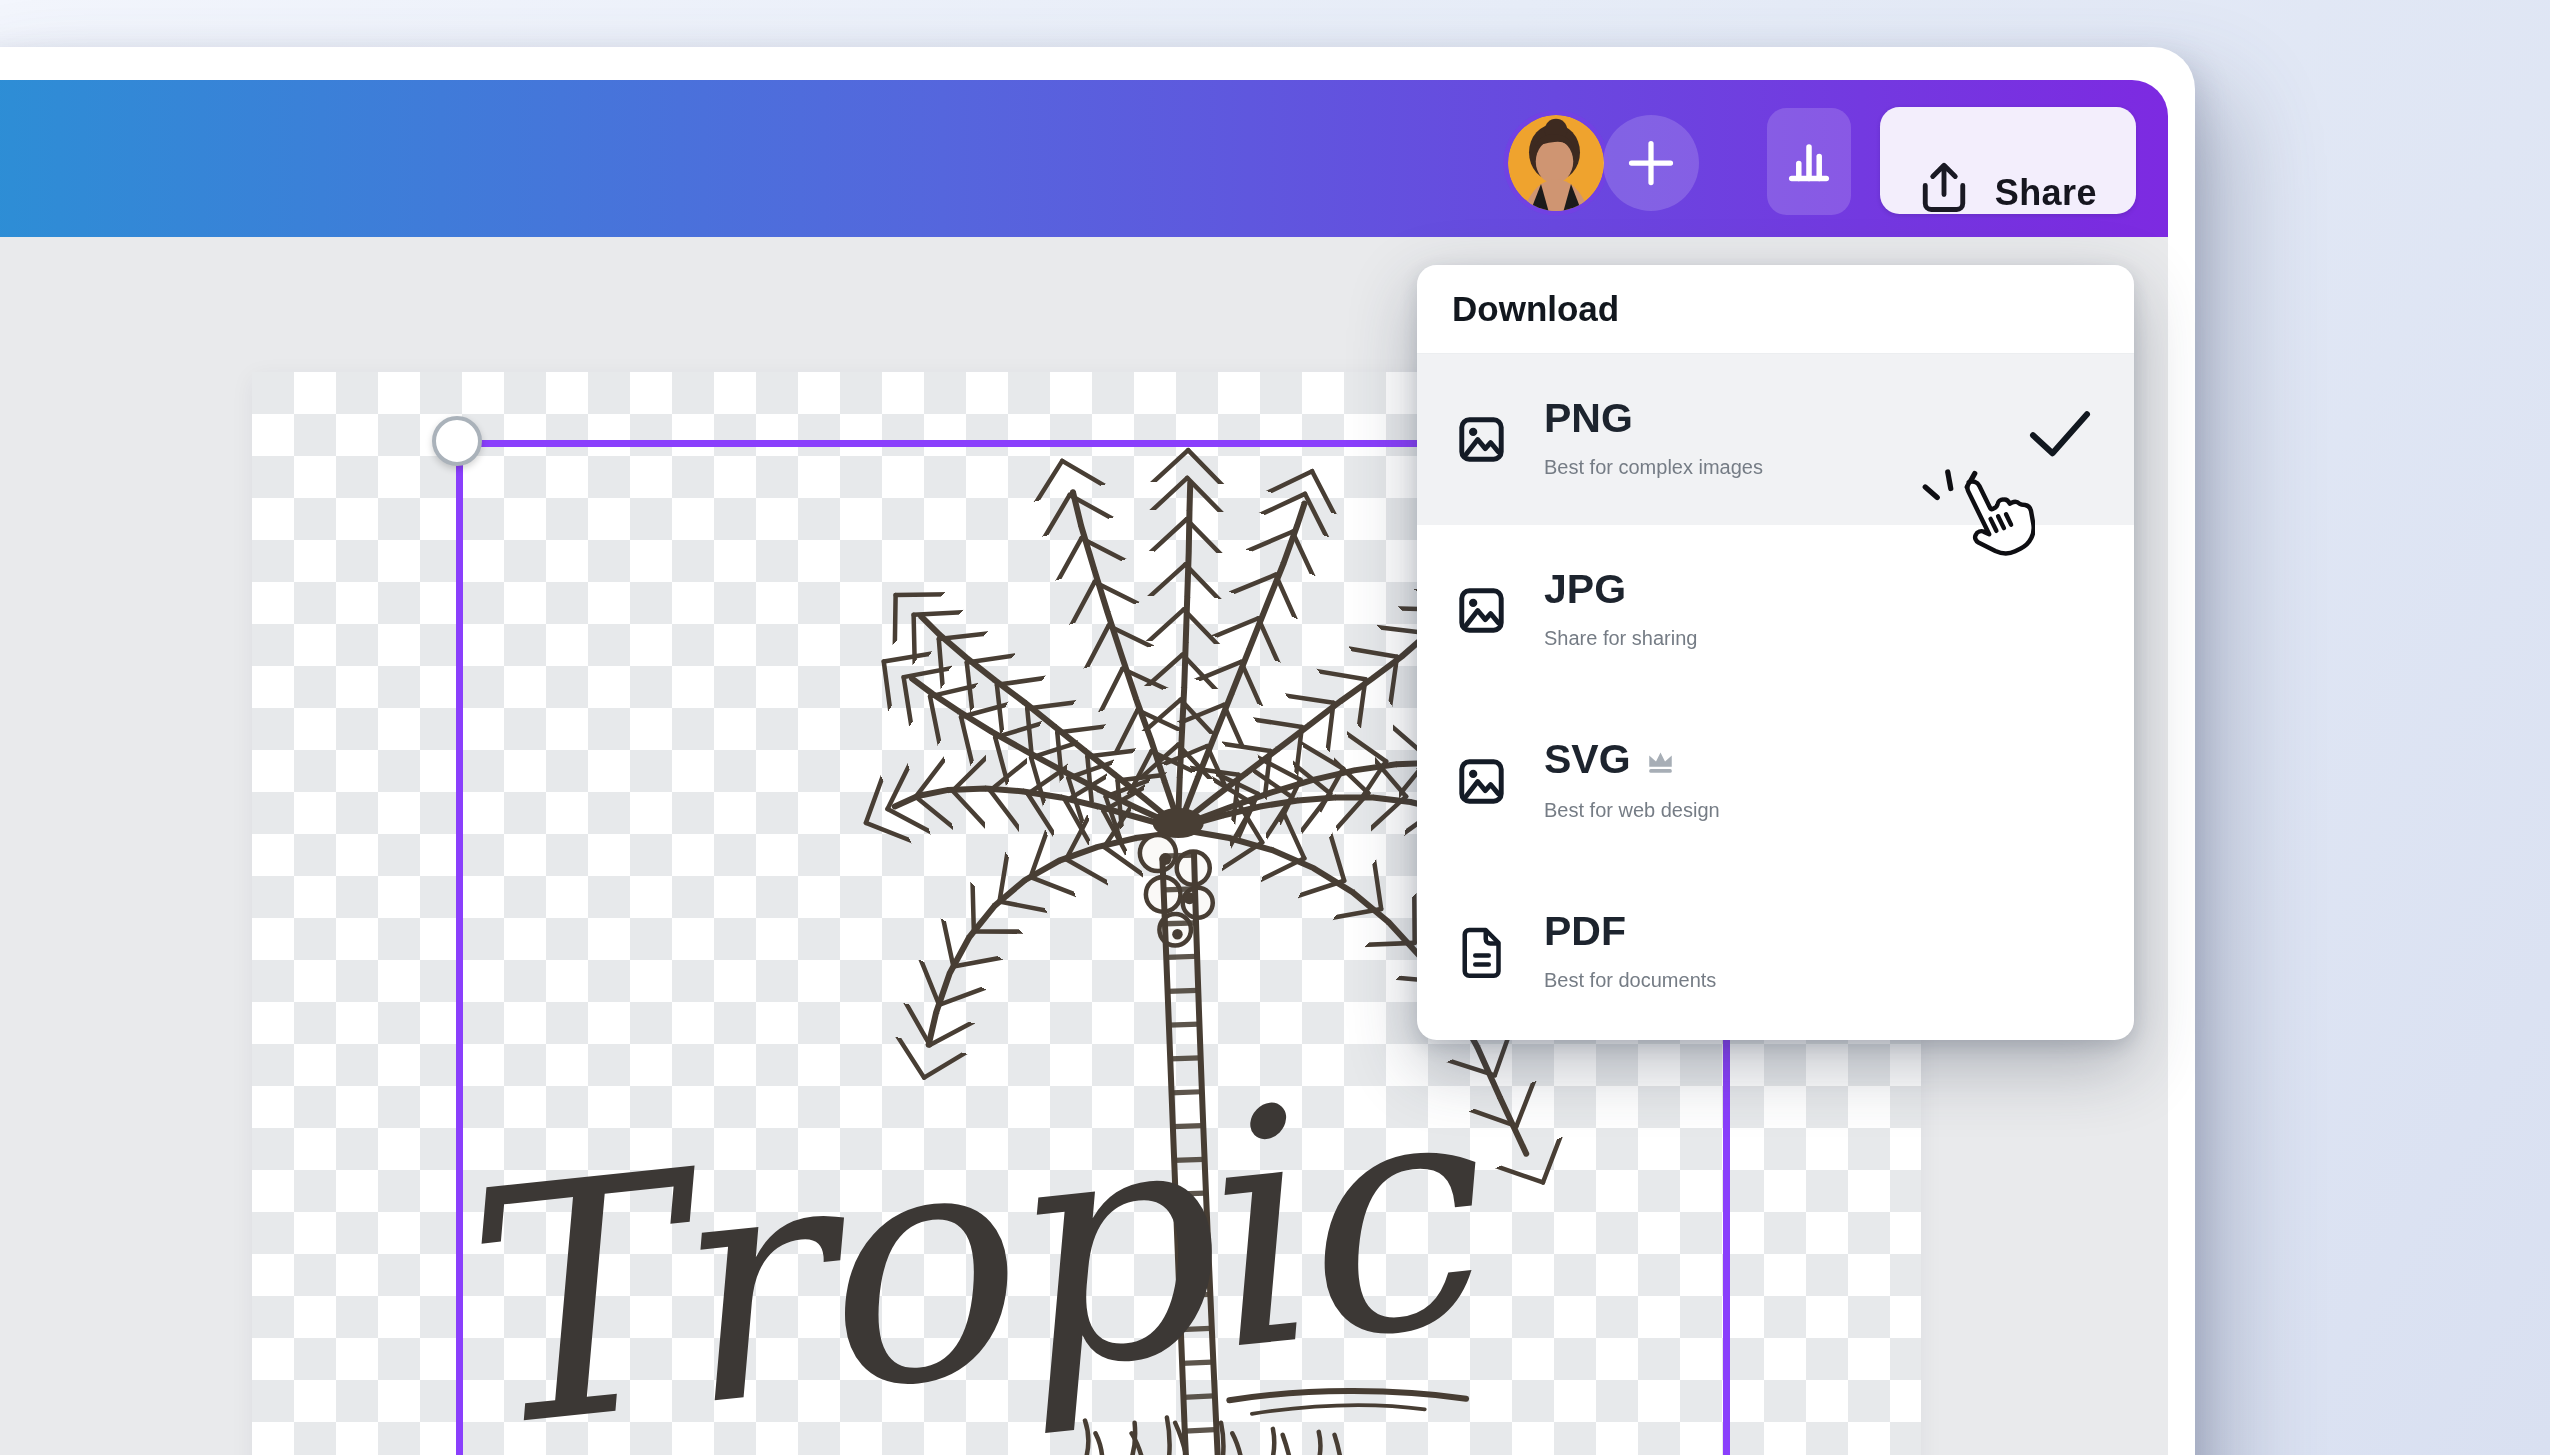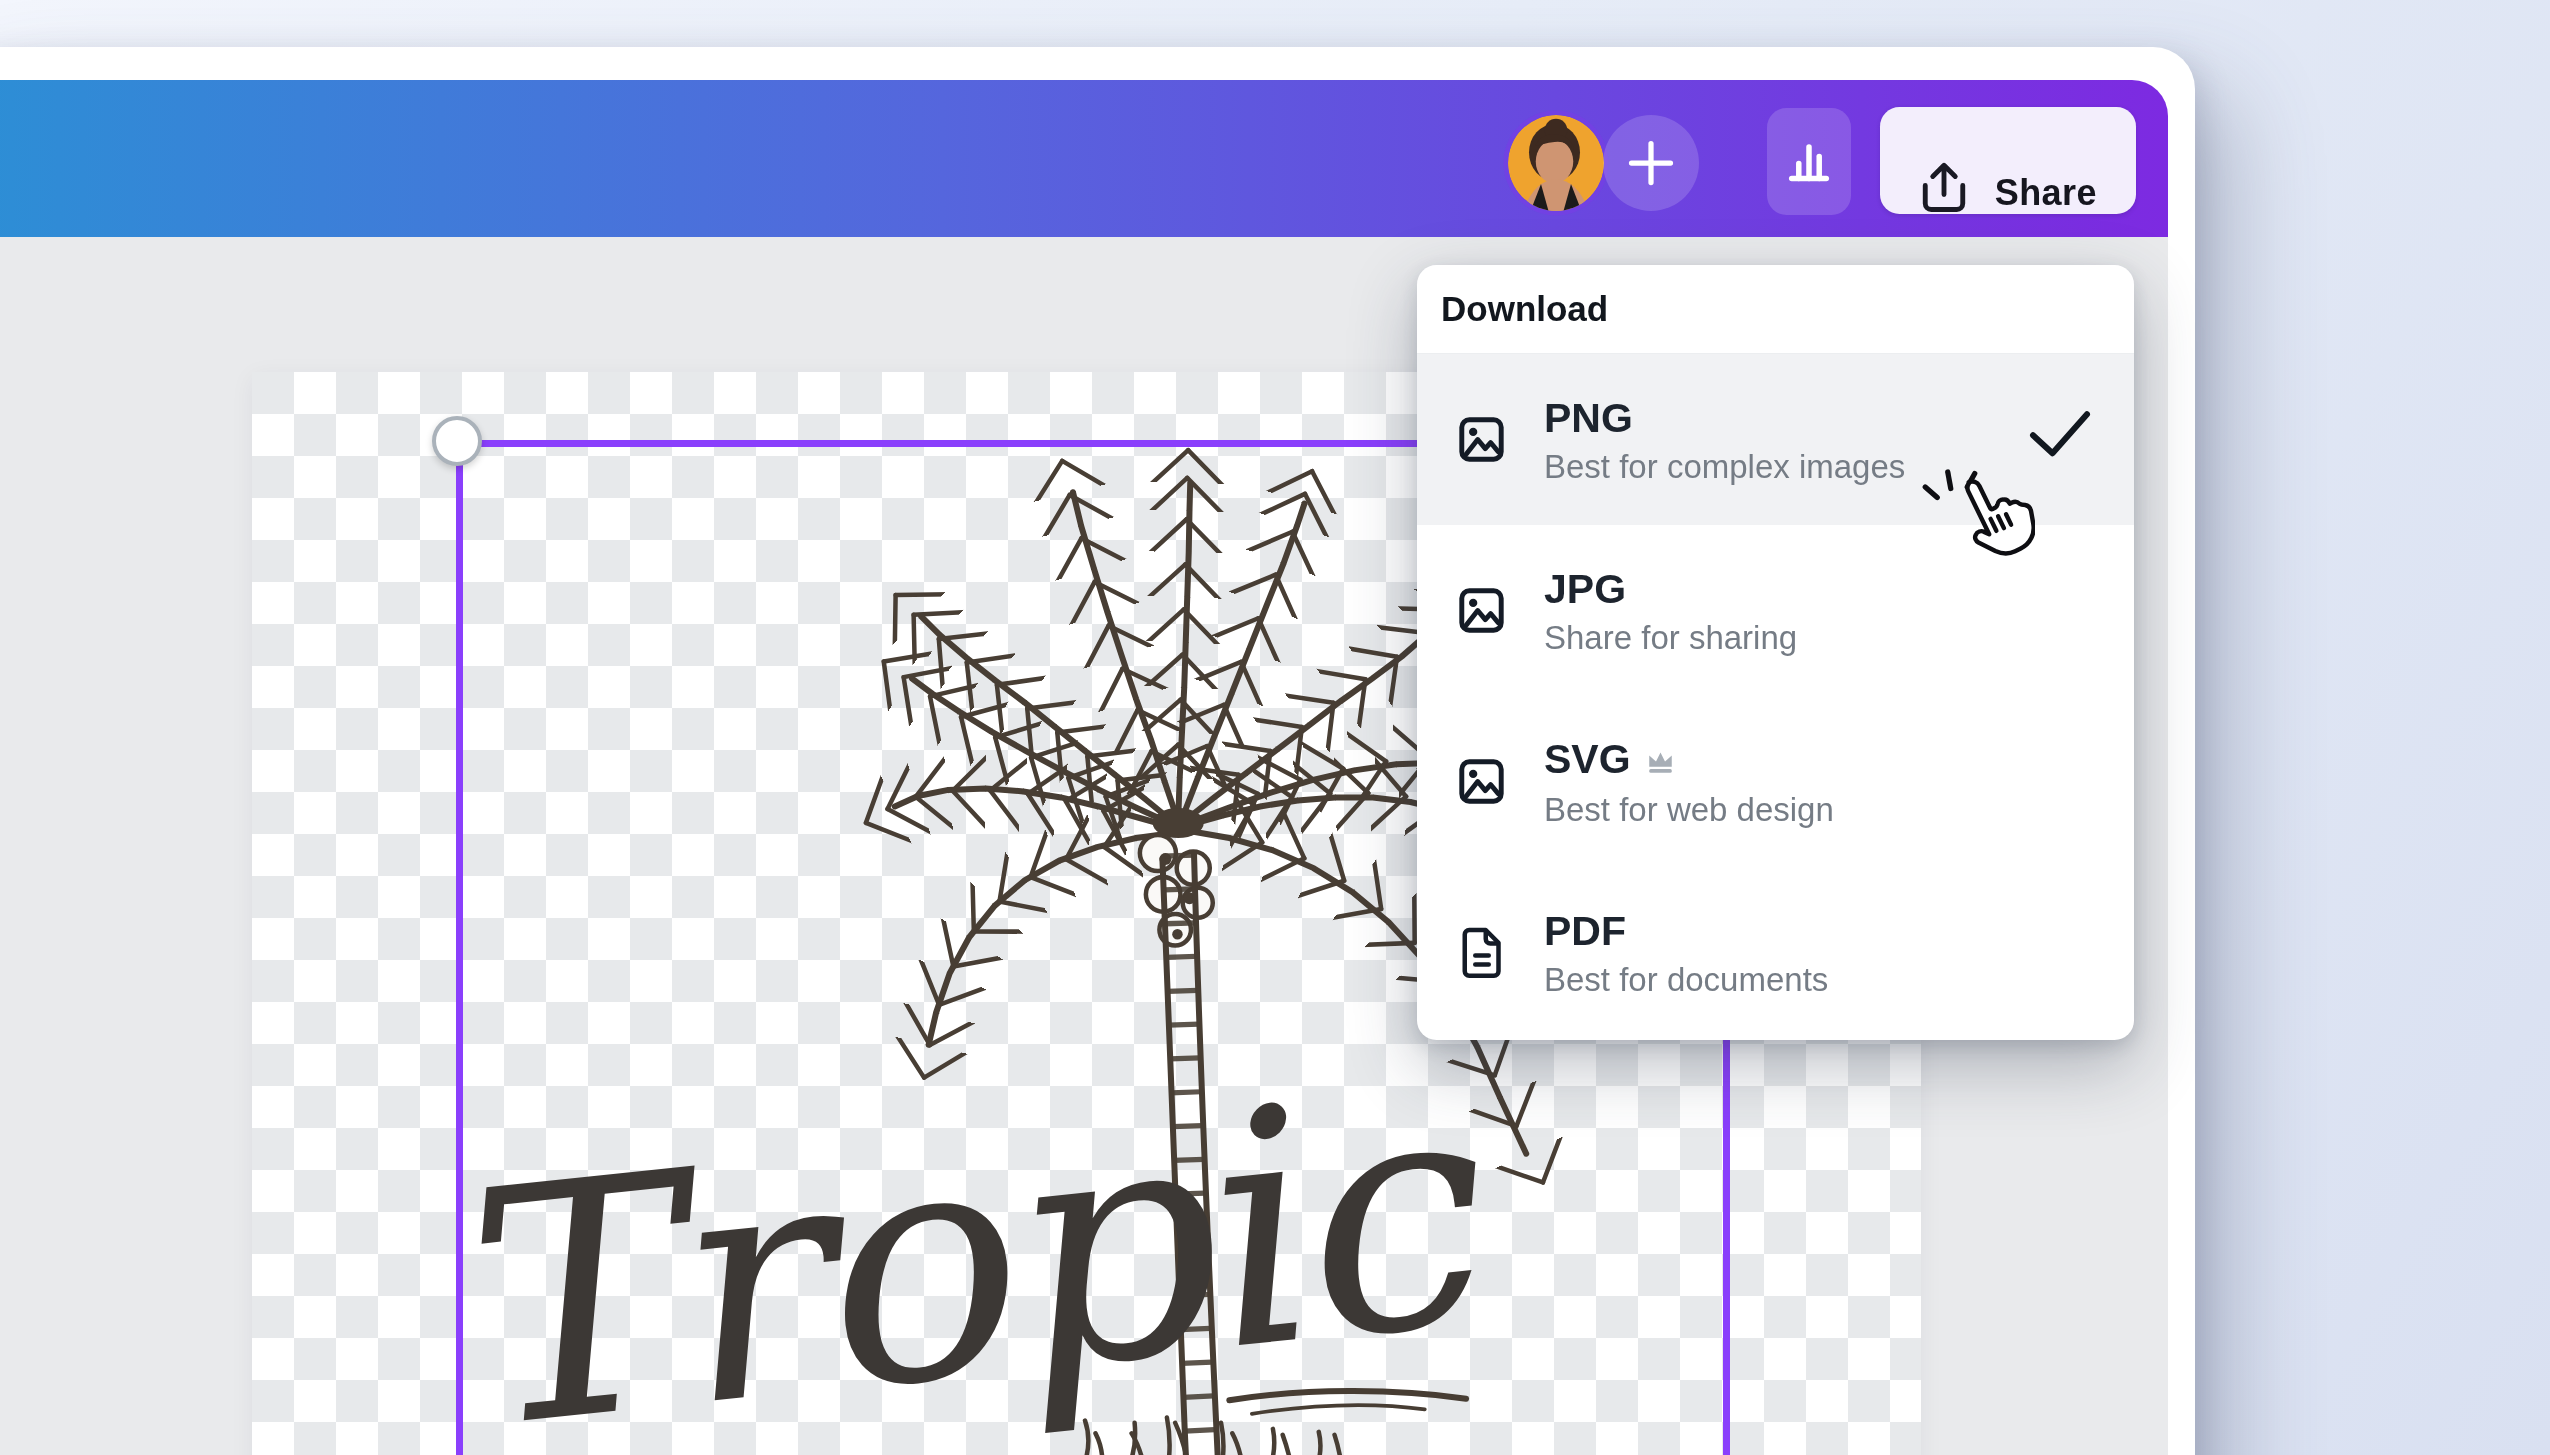--- a/index.html
+++ b/index.html
@@ -64,33 +64,33 @@
   }
 
   
   .dropdown{
     position:absolute;left:1417px;top:265px;width:717px;height:775px;
     background:#ffffff;border-radius:19.5px;z-index:40;
     box-shadow:0 25.6px 68px rgba(40,50,70,.30),0 6px 18px rgba(40,50,70,.16);
     overflow:hidden;
   }
   .dd-header{
-    height:89px;display:flex;align-items:center;padding-left:24px;
+    height:89px;display:flex;align-items:center;padding-left:35px;
     border-bottom:0.8px solid #eceef0;box-sizing:border-box;
   }
   .dd-header .t{font-size:35px;font-weight:700;color:#12171e;}
   .menu-item{
     position:relative;height:171px;display:flex;align-items:center;
     padding:0 41px;box-sizing:border-box;cursor:pointer;
   }
   .menu-item.selected{background:var(--selected-bg,#f1f2f4);}
   .mi-icon{width:47px;height:50px;flex:0 0 auto;margin-right:39px;display:flex;align-items:center;justify-content:center;}
   .mi-text{display:flex;flex-direction:column;gap:13.5px;}
   .mi-title{font-size:41px;font-weight:600;color:#1d242e;line-height:42px;display:flex;align-items:flex-start;gap:16.5px;}
-  .mi-desc{font-size:33px;font-weight:400;color:#757c85;line-height:30px;}
+  .mi-desc{font-size:20px;font-weight:400;color:#757c85;line-height:30px;}
   .check{position:absolute;right:41px;top:54px;}
   .crownwrap{margin-top:1.5px;}
 
   .cursor-gfx{position:absolute;left:1907px;top:457px;z-index:60;pointer-events:none;}
 </style>
 </head>
 <body>
 
 <div class="window">
 

